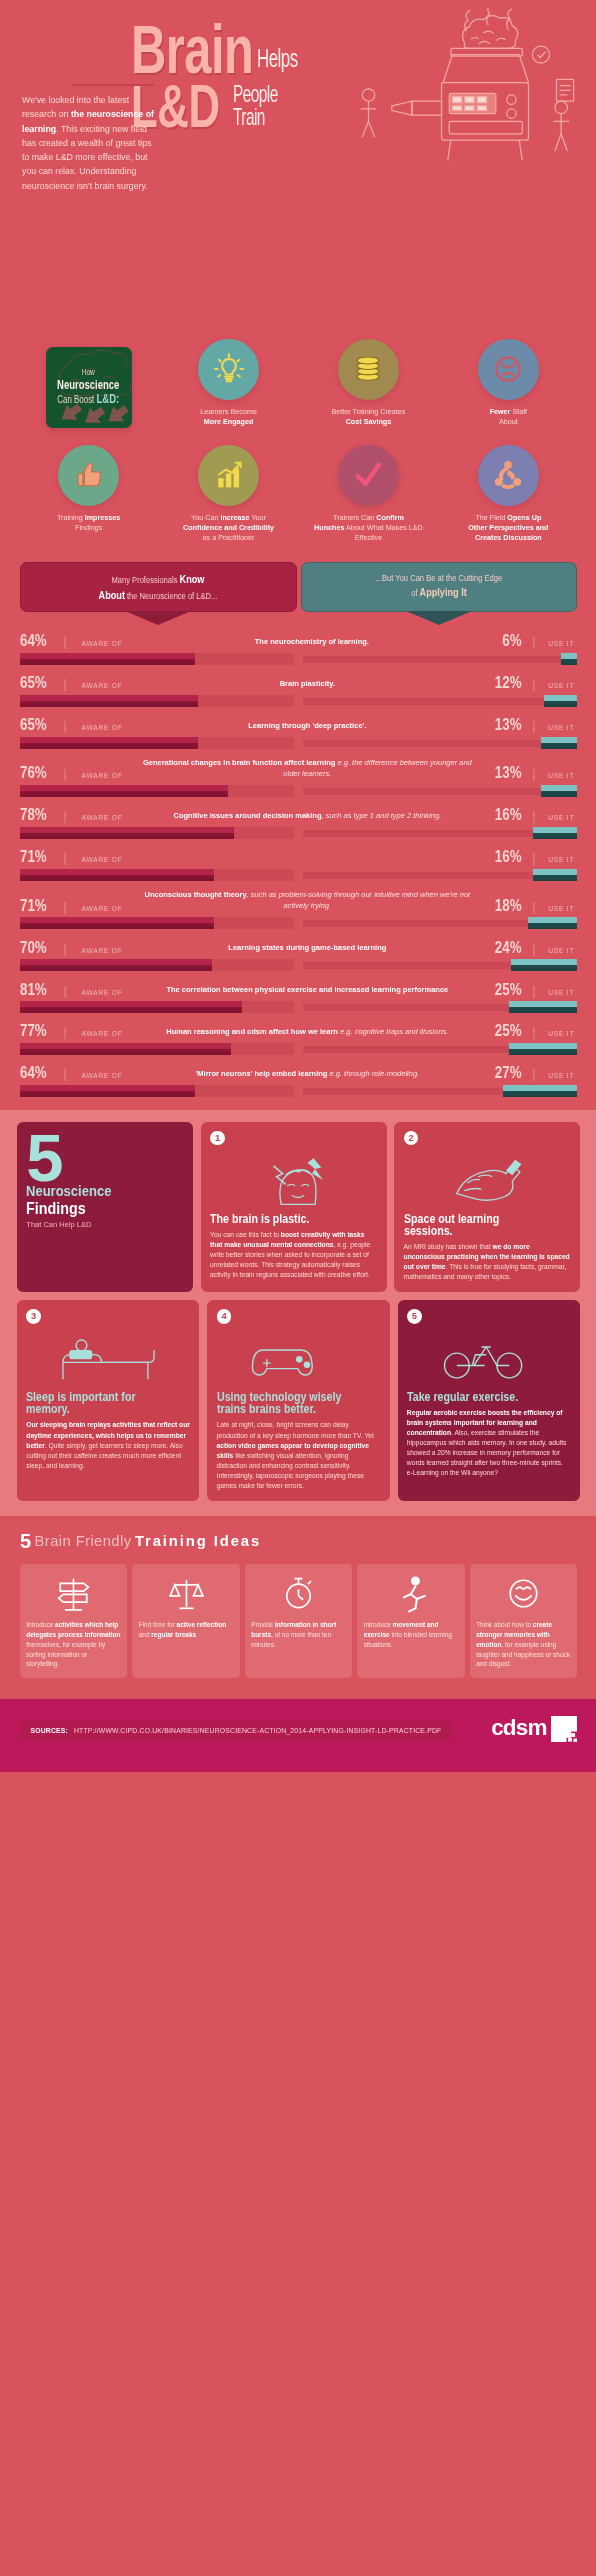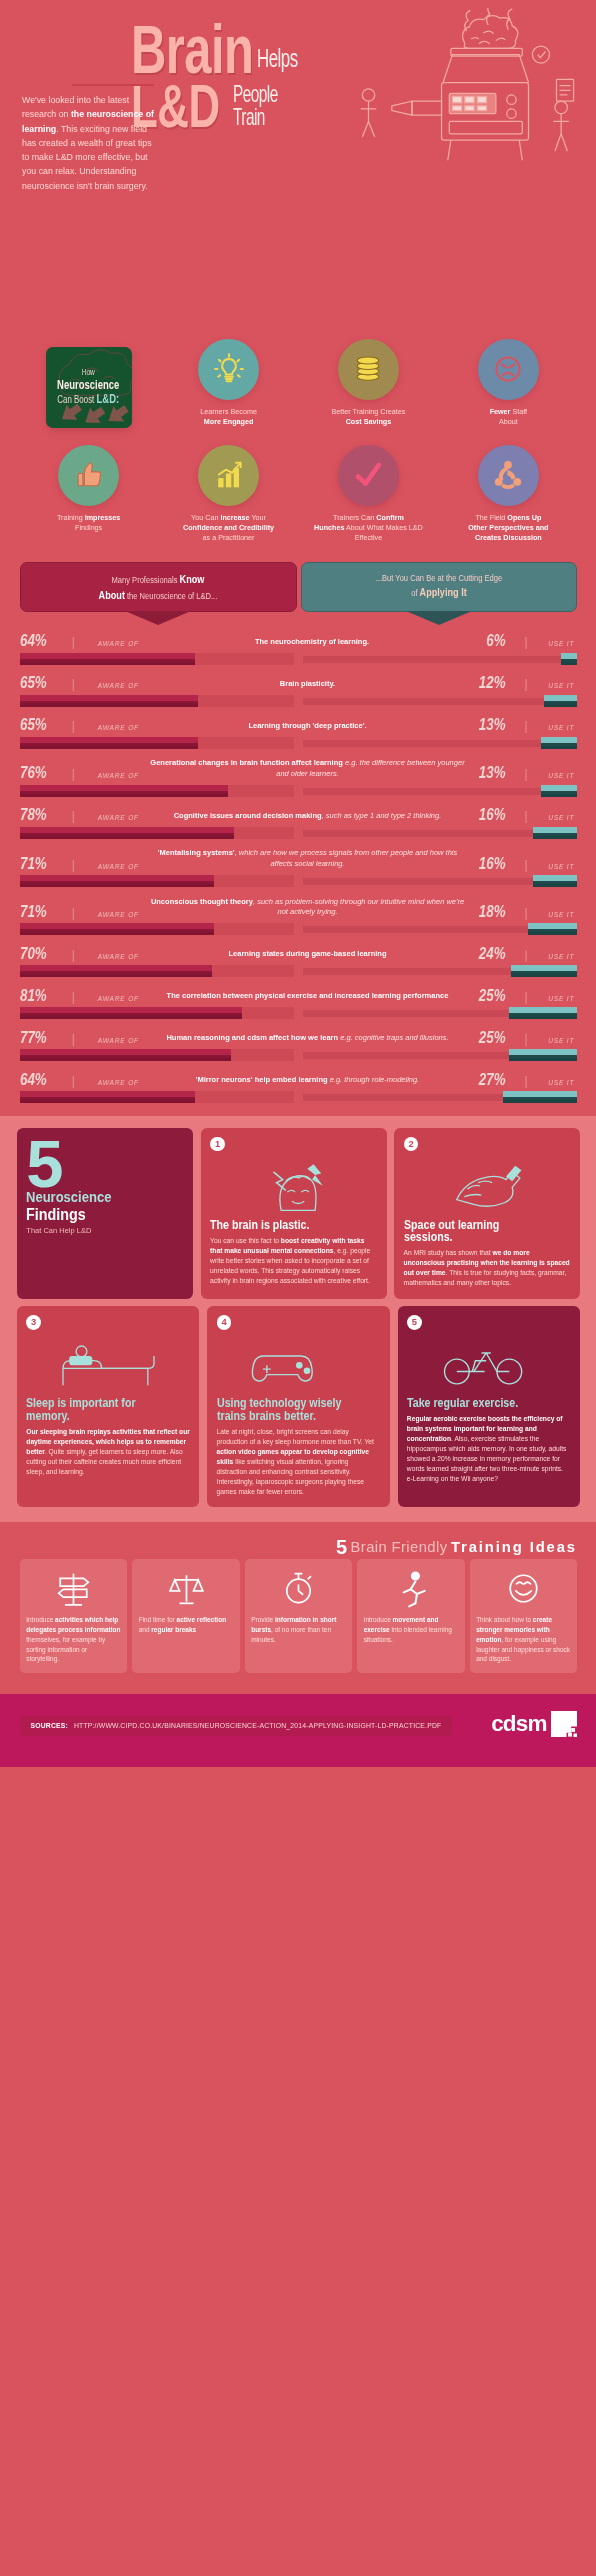--- a/index.html
+++ b/index.html
@@ -107,21 +107,21 @@
   .chead:after {
     content: ""; position: absolute; left: 50%; bottom: -13.2px;
     transform: translateX(-50%);
     border-left: 33px solid transparent; border-right: 33px solid transparent;
   }
   .chead.left:after  { border-top: 14px solid #8d1c39; }
   .chead.right:after { border-top: 14px solid #2f5456; }
 
   .row { margin-bottom: 9.3px; }
   .row-top { display: flex; align-items: flex-end; justify-content: space-between; }
-  .pctwrap { display: flex; align-items: baseline; gap: 19px; white-space: nowrap; font-style: italic; }
+  .pctwrap { display: flex; align-items: baseline; gap: 11px; white-space: nowrap; }
   .pct {
     font-size: 16.3px; font-weight: 700; color: #f3d6d2; line-height: 1;
     transform: scaleX(0.82); transform-origin: left bottom;
   }
   .pctr { transform: scaleX(0.82); transform-origin: right bottom; }
   .pipe { color: #e28b8e; font-size: 12.4px; line-height: 1; }
   .lbl-small {
     font-size: 7.8px; color: #f0bdba; letter-spacing: 0.9px; line-height: 1;
     transform: scaleX(0.85);
   }
@@ -176,21 +176,21 @@
     text-align: left;
   }
   .big-sub { font-size: 14.8px; font-weight: 700; color: #a8e0dc; line-height: 1.05; transform: scaleX(0.88); transform-origin:left center;}
   .big-sub2 { font-size: 16.3px; font-weight: 700; color: #ffffff; line-height: 1.05; transform: scaleX(0.88); transform-origin:left center;}
   .big-sub3 { font-size: 7.5px; color: #f0b9b6; margin-top: 3.1px; }
   .art-box { height: 58px; display:flex; align-items:center; justify-content:center; }
   .art-box svg { max-height: 58px; }
 
   
   .ideas { padding: 14px 20px 7.8px 20px; }
-  .ideas-title { text-align: right; }
+  .ideas-title { text-align: left; margin-bottom: 11px; }
   .ideas-title .n { font-size: 20px; font-weight: 700; color: #fff; vertical-align: -1.6px;}
   .ideas-title .w1 { font-size: 14.8px; color: #f6c0bd; letter-spacing: 0.4px;}
   .ideas-title .w2 { font-size: 14.8px; color: #fff; font-weight: 700; letter-spacing: 1.9px;}
   .idea-row { display: flex; gap: 5.4px; }
   .idea { flex: 1 1 0; background: #e06a72; border-radius: 4.7px; padding: 7.8px 6.2px 9.3px 6.2px; }
   .idea-ic { height: 42px; display:flex; align-items:center; justify-content:center; }
   .idea-tx { font-size: 6.5px; line-height: 1.5; color: #ffe0dc; margin-top: 6.2px; }
   .idea-tx b { color: #fff; font-weight: 700; }
 
   
@@ -552,21 +552,20 @@
             </div>
           </div>
         </div>
         <div class="row">
           <div class="row-top">
             <div class="pctwrap">
               <span class="pct">71%</span>
               <span class="pipe">|</span>
               <span class="lbl-small">AWARE OF</span>
             </div>
-            <div class="row-mid"><b>'Mentalising systems'</b><i>, which are how we process signals from other people and how this affects social learning.</i></div>
             <div class="pctwrap">
               <span class="pct pctr">16%</span>
               <span class="pipe">|</span>
               <span class="lbl-small">USE IT</span>
             </div>
           </div>
           <div class="bars">
             <div class="barcol">
               <div class="track"></div>
               <div class="fillL" style="width:71%"></div>

